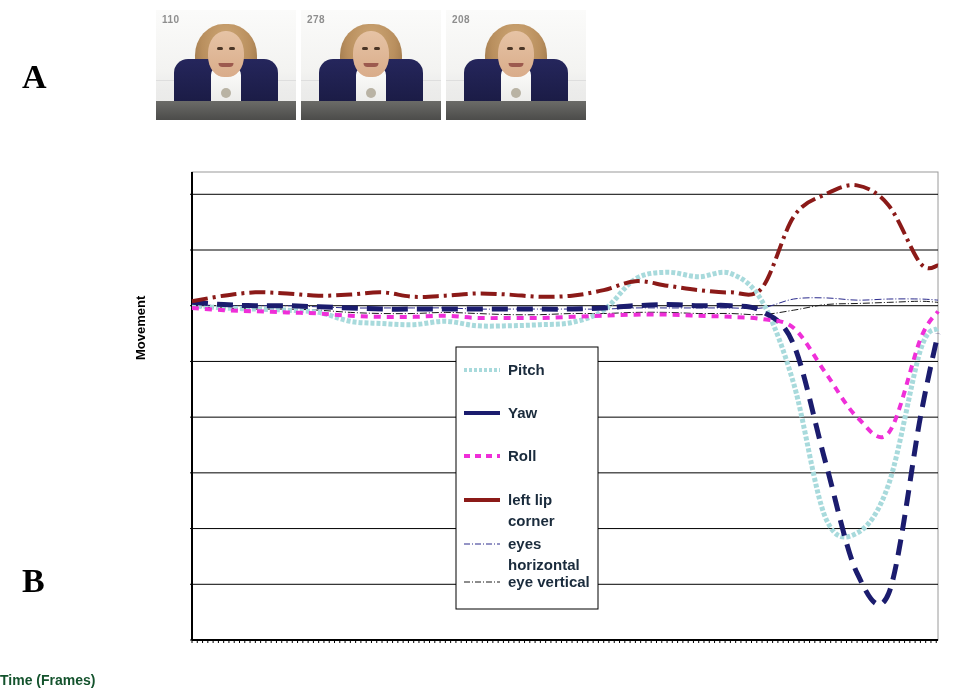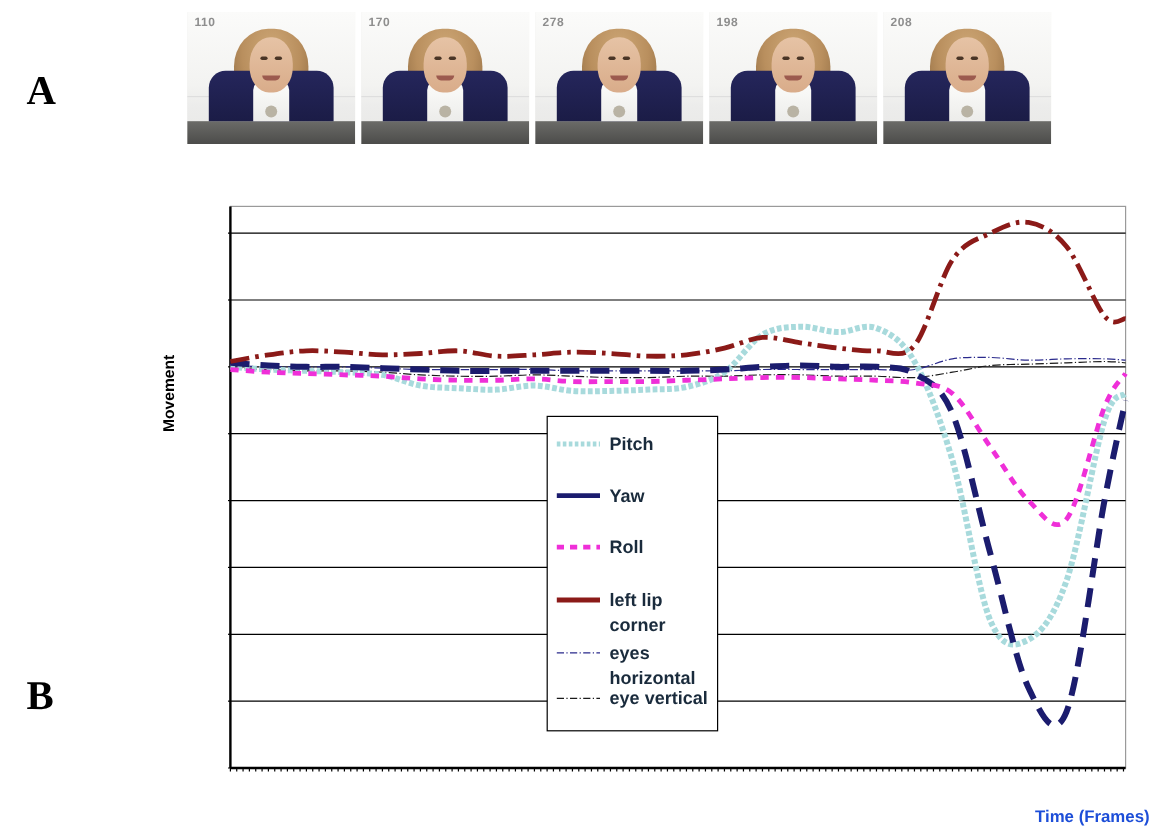--- a/index.html
+++ b/index.html
@@ -85,22 +85,22 @@
     position:absolute;left:190px;top:170px;width:752px;height:473px;font-weight:bold;
   }
   #chart-svg{display:block;}
   #y-axis-title{
     position:absolute;left:133px;top:360px;
     transform:rotate(-90deg);transform-origin:left top;
     font-size:13px;font-weight:bold;color:#000;
     white-space:nowrap;
   }
   #x-axis-title{
-    position:absolute;left:0;right:0;top:672px;text-align:right;
-    font-size:14px;font-weight:bold;color:#1d4ed8;
+    position:absolute;left:0;right:0;top:672px;text-align:left;
+    font-size:14px;font-weight:bold;color:#14532d;
   }
   .tick-lbl{font-size:9px;fill:#000;font-family:"Liberation Sans",sans-serif;}
   .xtick-lbl{font-size:9px;fill:#000;font-family:"Liberation Sans",sans-serif;}
   .legend-box{fill:#ffffff;stroke:#000000;stroke-width:1;}
   .legend-txt{font-size:15px;fill:#1a2b3c;font-family:"Liberation Sans",sans-serif;}
 </style>
 </head>
 <body>
 
 <div class="panel-label" id="panel-a-label">A</div>
@@ -127,51 +127,21 @@
     <div class="desk"></div>
     <div class="hair"></div>
     <div class="jacket"></div>
     <div class="shirt"></div>
     <div class="necklace"></div>
     <div class="face">
       <div class="eye l"></div>
       <div class="eye r"></div>
       <div class="mouth"></div>
     </div>
-    <div class="fnum">170</div>
-  </div>
-  <div class="frame">
-    <div class="bg"></div>
-    <div class="wallline"></div>
-    <div class="desk"></div>
-    <div class="hair"></div>
-    <div class="jacket"></div>
-    <div class="shirt"></div>
-    <div class="necklace"></div>
-    <div class="face">
-      <div class="eye l"></div>
-      <div class="eye r"></div>
-      <div class="mouth"></div>
-    </div>
     <div class="fnum">278</div>
-  </div>
-  <div class="frame">
-    <div class="bg"></div>
-    <div class="wallline"></div>
-    <div class="desk"></div>
-    <div class="hair"></div>
-    <div class="jacket"></div>
-    <div class="shirt"></div>
-    <div class="necklace"></div>
-    <div class="face">
-      <div class="eye l"></div>
-      <div class="eye r"></div>
-      <div class="mouth"></div>
-    </div>
-    <div class="fnum">198</div>
   </div>
   <div class="frame">
     <div class="bg"></div>
     <div class="wallline"></div>
     <div class="desk"></div>
     <div class="hair"></div>
     <div class="jacket"></div>
     <div class="shirt"></div>
     <div class="necklace"></div>
     <div class="face">

